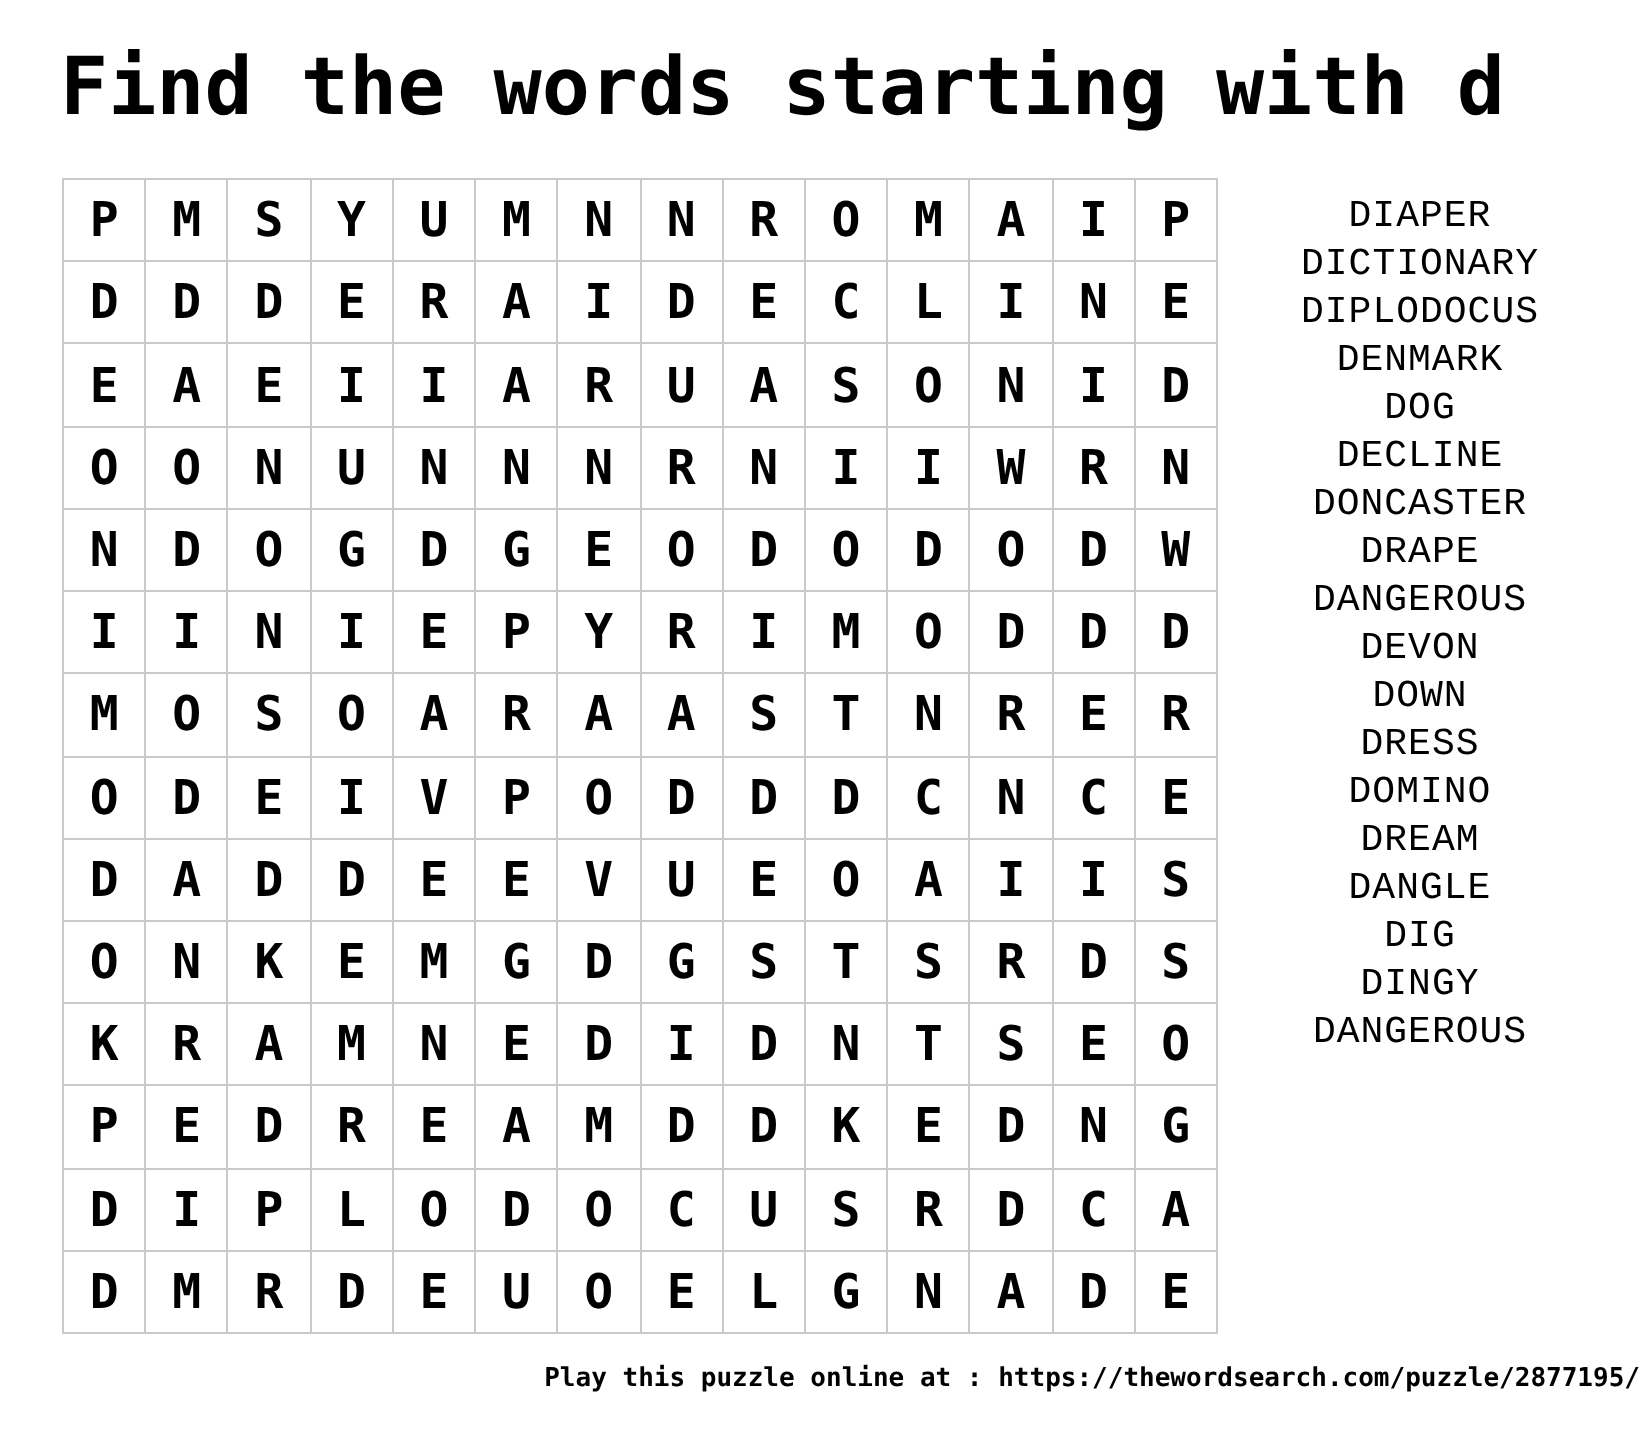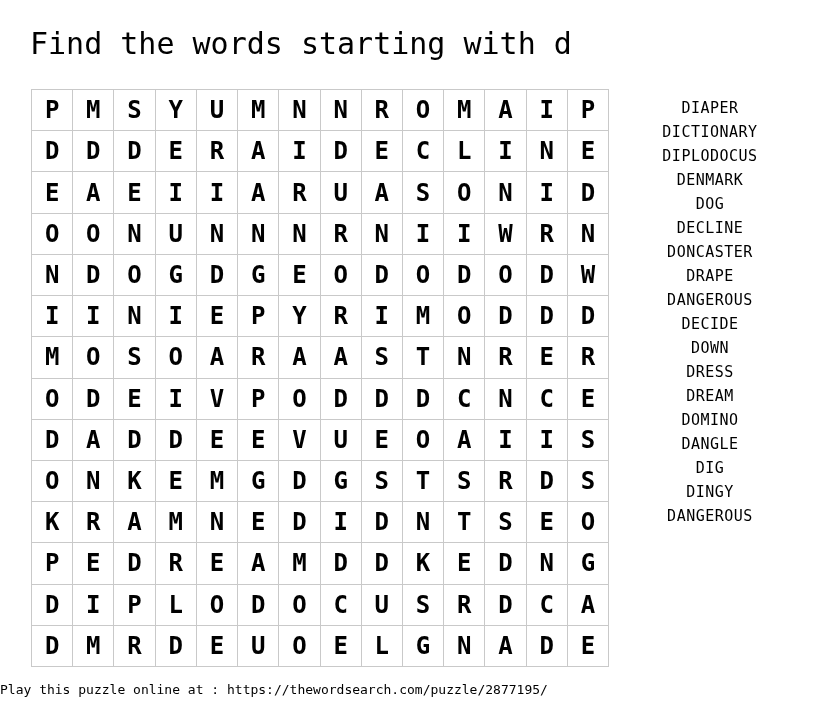--- a/index.html
+++ b/index.html
@@ -18,23 +18,23 @@
     height: 720px;
     font-family: "DejaVu Sans Mono", "Liberation Mono", monospace;
     color: var(--text);
     overflow: hidden;
   }
   .page-title {
     position: absolute;
     left: 30px;
     top: 24px;
     margin: 0;
-    font-size: 30px;
+    font-size: 40px;
     line-height: 40px;
-    font-weight: normal;
+    font-weight: bold;
     white-space: nowrap;
     color: var(--text);
   }
   .word-grid {
     position: absolute;
     left: 31px;
     top: 89px;
     width: 578px;
     height: 578px;
     display: grid;
@@ -56,37 +56,39 @@
     background: #ffffff;
   }
   .word-list {
     position: absolute;
     left: 610px;
     top: 96px;
     width: 200px;
     text-align: center;
   }
   .word-item {
-    font-size: 15px;
+    font-size: 19px;
     line-height: 24px;
     font-weight: normal;
     letter-spacing: 0.5px;
     color: var(--text);
     white-space: nowrap;
+    font-family: Liberation Mono, monospace;
   }
   .footer-note {
     position: absolute;
     left: 0;
     top: 681px;
     width: 820px;
-    text-align: left;
+    text-align: right;
     font-size: 13px;
     line-height: 18px;
     color: var(--text);
     white-space: nowrap;
+    font-weight: bold;
   }
 </style>
 </head>
 <body>
 
 <h1 class="page-title">Find the words starting with d</h1>
 
 <div class="word-grid">
     <div class="grid-cell">P</div>
     <div class="grid-cell">M</div>
@@ -289,25 +291,25 @@
 <div class="word-list">
     <div class="word-item">DIAPER</div>
     <div class="word-item">DICTIONARY</div>
     <div class="word-item">DIPLODOCUS</div>
     <div class="word-item">DENMARK</div>
     <div class="word-item">DOG</div>
     <div class="word-item">DECLINE</div>
     <div class="word-item">DONCASTER</div>
     <div class="word-item">DRAPE</div>
     <div class="word-item">DANGEROUS</div>
-    <div class="word-item">DECIDE</div>
+    <div class="word-item">DEVON</div>
     <div class="word-item">DOWN</div>
     <div class="word-item">DRESS</div>
+    <div class="word-item">DOMINO</div>
     <div class="word-item">DREAM</div>
-    <div class="word-item">DOMINO</div>
     <div class="word-item">DANGLE</div>
     <div class="word-item">DIG</div>
     <div class="word-item">DINGY</div>
     <div class="word-item">DANGEROUS</div>
   </div>
 
 <div class="footer-note">
   <span>Play this puzzle online at :</span>
   <span>https://thewordsearch.com/puzzle/2877195/</span>
 </div>

